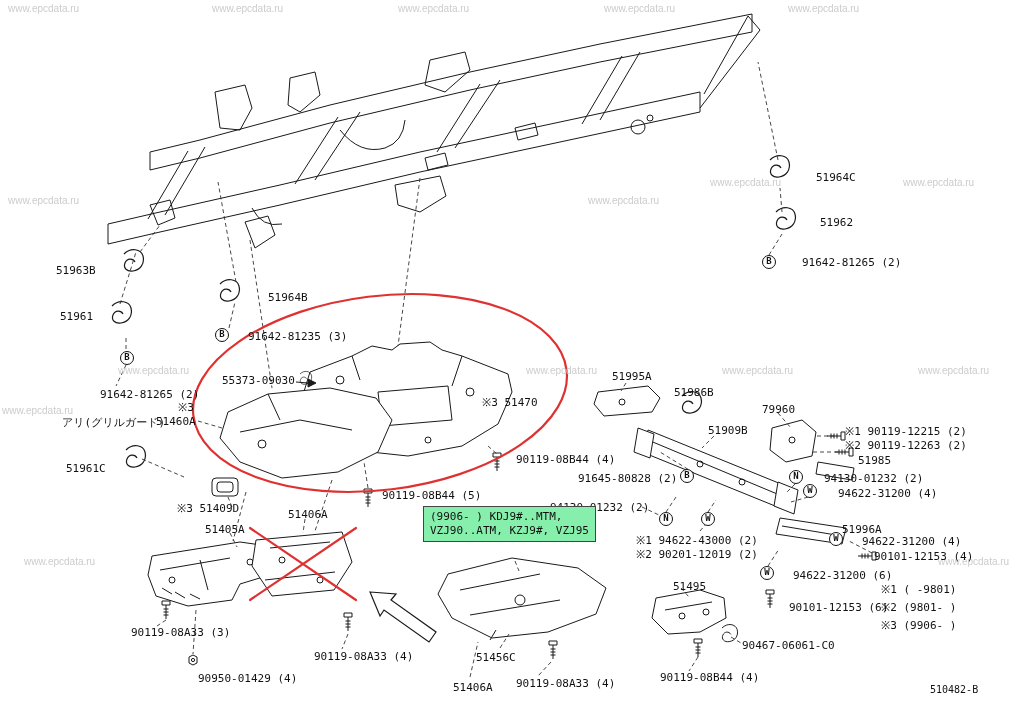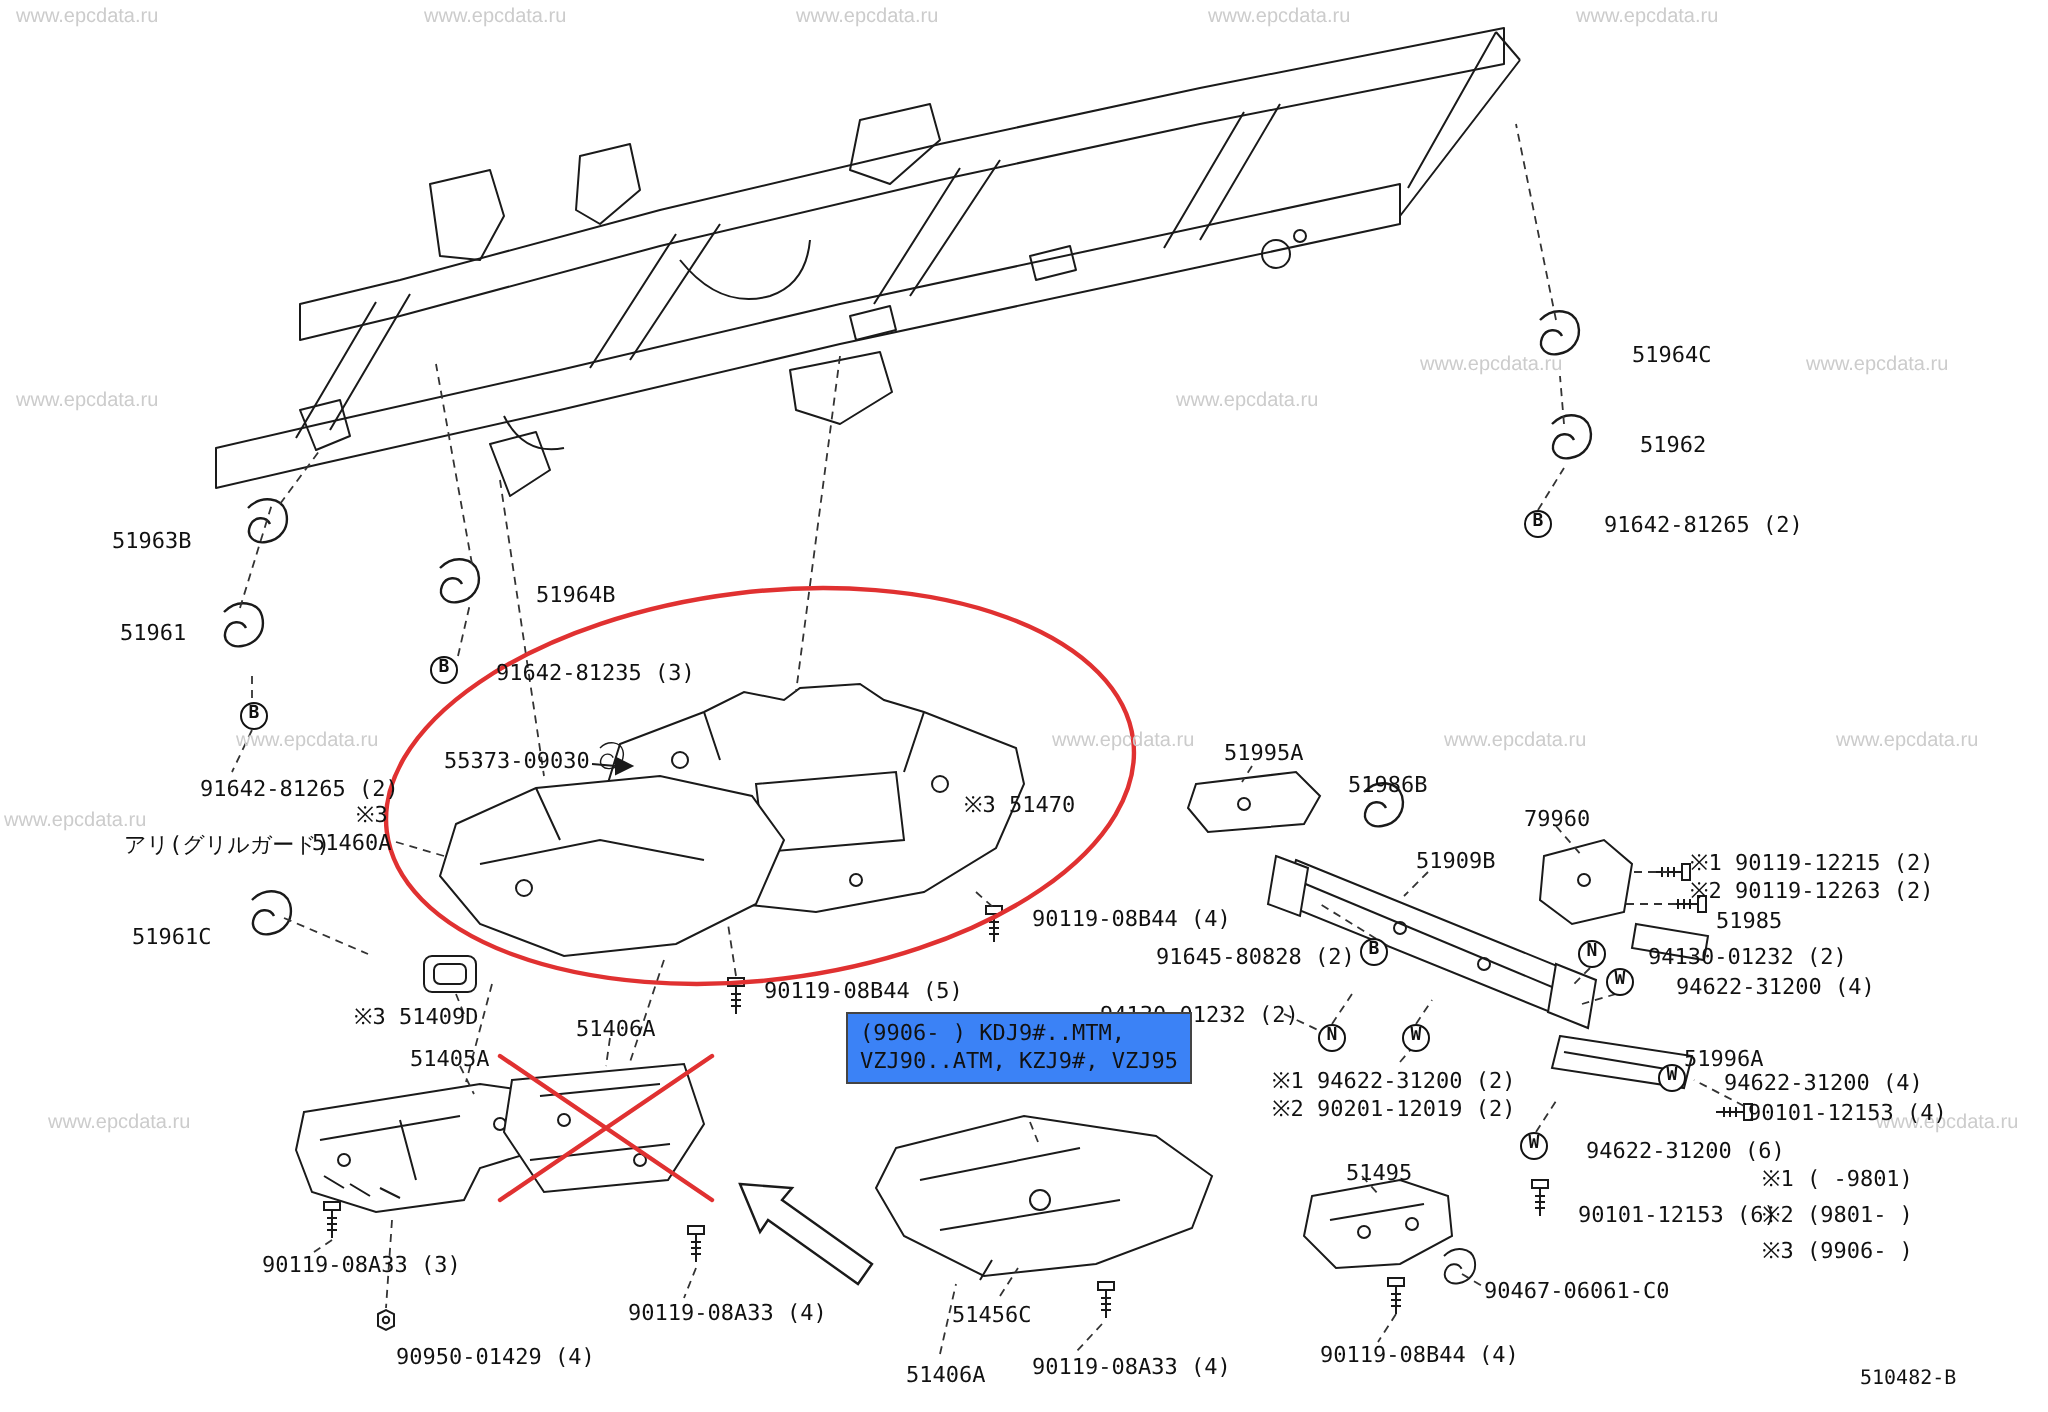--- a/index.html
+++ b/index.html
@@ -7,21 +7,21 @@
   body{width:1024px;height:706px;position:relative;overflow:hidden;
        font-family:"DejaVu Sans Mono","Liberation Mono",monospace}
   #stage{position:absolute;inset:0;width:1024px;height:706px;background:#fff}
   svg.art{position:absolute;left:0;top:0;z-index:1}
   .lbl{position:absolute;z-index:3;font-size:11px;line-height:12px;color:#111;white-space:nowrap}
   .badge{position:absolute;z-index:3;width:14px;height:14px;border:1.4px solid #111;border-radius:50%;
          font-size:9px;line-height:11px;text-align:center;transform:translate(-50%,-50%);
          background:#fff;color:#111;font-weight:bold}
   .wm{position:absolute;z-index:2;font-family:Liberation Sans, sans-serif;font-size:10px;color:#cccccc;white-space:nowrap}
   .notebox{position:absolute;z-index:3;border:1px solid #444;padding:3px 6px;font-size:11px;line-height:14px;
-           background:#3b82f6;white-space:nowrap;color:#111}
+           background:#86efac;white-space:nowrap;color:#111}
   .dwg{position:absolute;z-index:3;font-size:10px;color:#111;white-space:nowrap}
 </style>
 </head>
 <body>
 
 <div id="stage">
 
   <svg class="art" width="1024" height="706" viewBox="0 0 1024 706">
     <defs>
       <g id="boltv" stroke="#1a1a1a" fill="#fff" stroke-width="1">
@@ -214,21 +214,21 @@
   <div class="lbl" style="left:824px;top:473px">94130-01232 (2)</div>
   <div class="lbl" style="left:838px;top:488px">94622-31200 (4)</div>
   <div class="lbl" style="left:578px;top:473px">91645-80828 (2)</div>
   <div class="lbl" style="left:516px;top:454px">90119-08B44 (4)</div>
   <div class="lbl" style="left:382px;top:490px">90119-08B44 (5)</div>
   <div class="lbl" style="left:550px;top:502px">94130-01232 (2)</div>
   <div class="lbl" style="left:66px;top:463px">51961C</div>
   <div class="lbl" style="left:177px;top:503px">※3 51409D</div>
   <div class="lbl" style="left:205px;top:524px">51405A</div>
   <div class="lbl" style="left:288px;top:509px">51406A</div>
-  <div class="lbl" style="left:636px;top:535px">※1 94622-31200 (2)</div>
+  <div class="lbl" style="left:636px;top:535px">※1 94622-43000 (2)</div>
   <div class="lbl" style="left:636px;top:549px">※2 90201-12019 (2)</div>
   <div class="lbl" style="left:842px;top:524px">51996A</div>
   <div class="lbl" style="left:862px;top:536px">94622-31200 (4)</div>
   <div class="lbl" style="left:874px;top:551px">90101-12153 (4)</div>
   <div class="lbl" style="left:793px;top:570px">94622-31200 (6)</div>
   <div class="lbl" style="left:673px;top:581px">51495</div>
   <div class="lbl" style="left:789px;top:602px">90101-12153 (6)</div>
   <div class="lbl" style="left:131px;top:627px">90119-08A33 (3)</div>
   <div class="lbl" style="left:198px;top:673px">90950-01429 (4)</div>
   <div class="lbl" style="left:314px;top:651px">90119-08A33 (4)</div>

